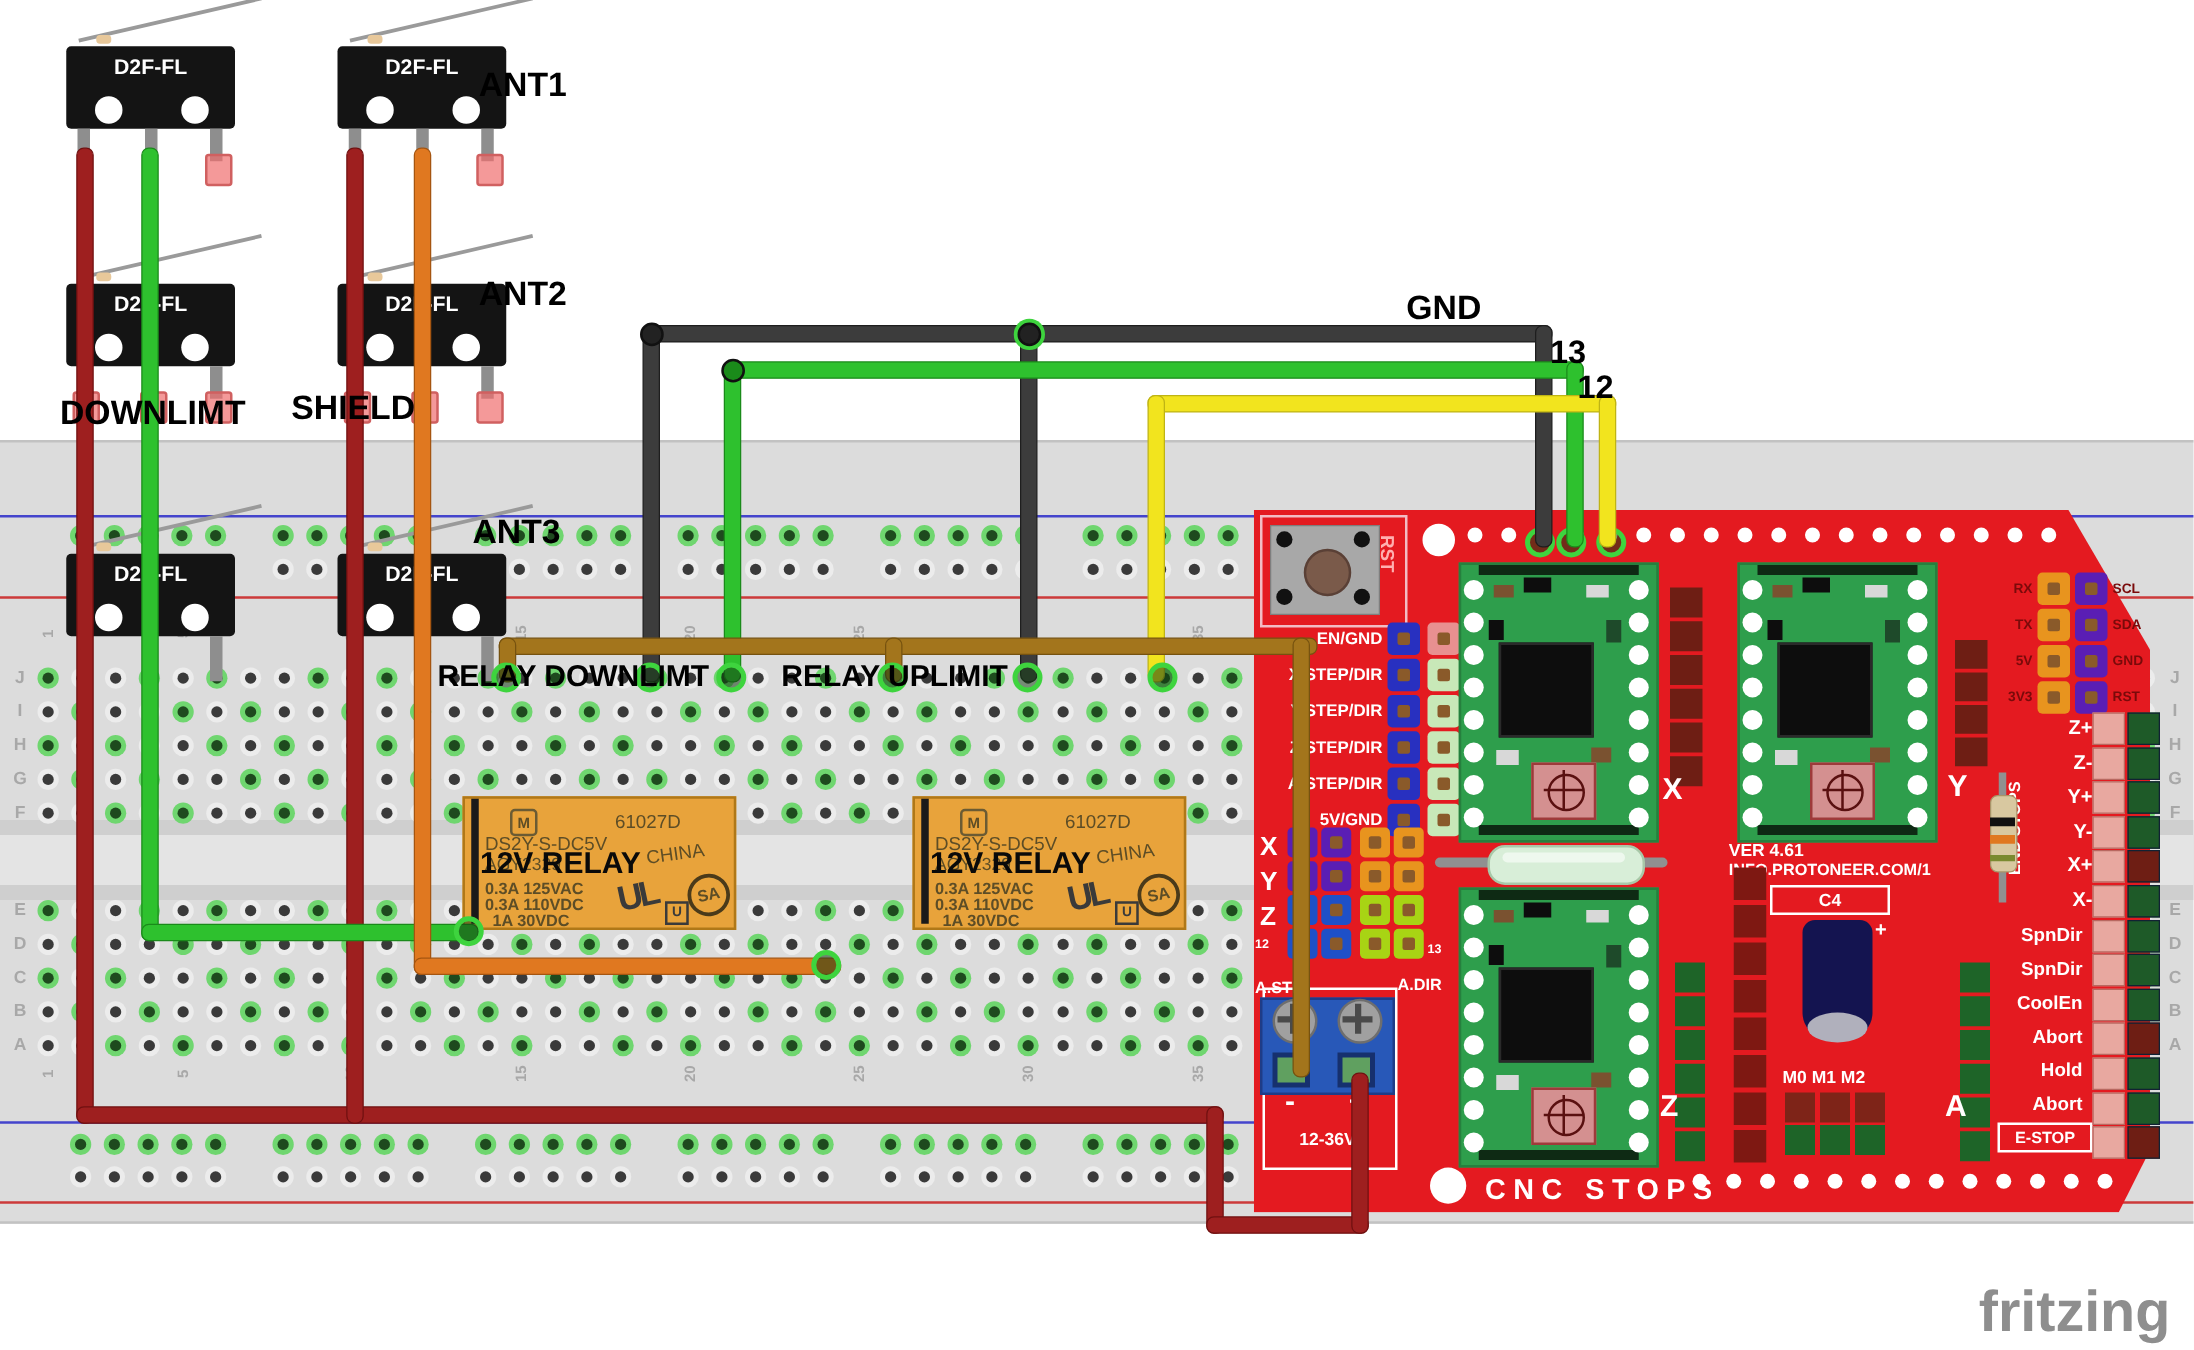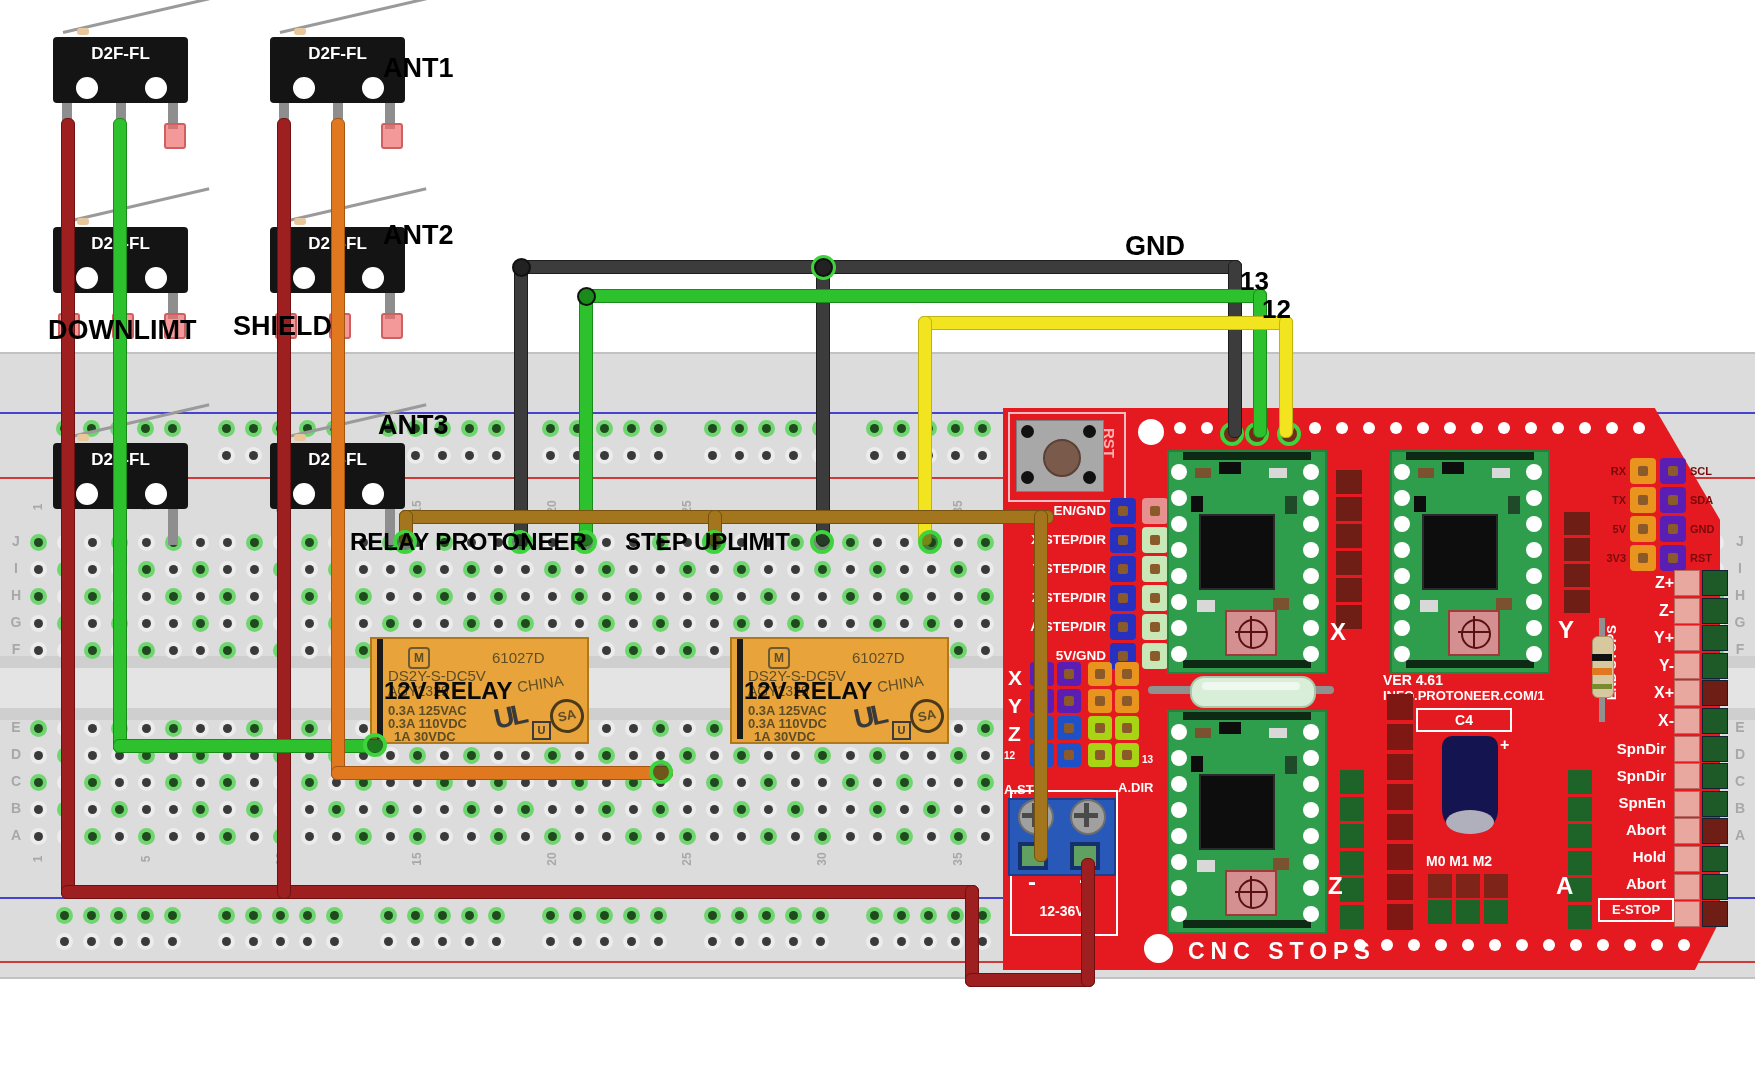--- a/index.html
+++ b/index.html
@@ -1253,21 +1253,21 @@
       <div class="abs " style="left: 1690px; top: 552px; width: 36px; font-size: 11px; font-weight: bold; color: rgb(122, 10, 10);">RST</div>
       <div class="abs " style="left: 1604px; top: 592px; width: 18px; height: 142px; font-size: 13px; font-weight: bold; color: rgb(255, 255, 255); writing-mode: vertical-rl; transform: rotate(180deg); text-align: center;">END STOPS</div>
       <div class="abs wt" style="left: 1630px; top: 574px; width: 44px; text-align: right; font-size: 16px;">Z+</div>
       <div class="abs wt" style="left: 1630px; top: 602px; width: 44px; text-align: right; font-size: 16px;">Z-</div>
       <div class="abs wt" style="left: 1630px; top: 629px; width: 44px; text-align: right; font-size: 16px;">Y+</div>
       <div class="abs wt" style="left: 1630px; top: 657px; width: 44px; text-align: right; font-size: 16px;">Y-</div>
       <div class="abs wt" style="left: 1630px; top: 684px; width: 44px; text-align: right; font-size: 16px;">X+</div>
       <div class="abs wt" style="left: 1630px; top: 712px; width: 44px; text-align: right; font-size: 16px;">X-</div>
       <div class="abs wt" style="left: 1596px; top: 740px; width: 70px; text-align: right; font-size: 15px;">SpnDir</div>
       <div class="abs wt" style="left: 1596px; top: 767px; width: 70px; text-align: right; font-size: 15px;">SpnDir</div>
-      <div class="abs wt" style="left: 1596px; top: 794px; width: 70px; text-align: right; font-size: 15px;">SpnEn</div>
+      <div class="abs wt" style="left: 1596px; top: 794px; width: 70px; text-align: right; font-size: 15px;">CoolEn</div>
       <div class="abs wt" style="left: 1596px; top: 821px; width: 70px; text-align: right; font-size: 15px;">Abort</div>
       <div class="abs wt" style="left: 1596px; top: 848px; width: 70px; text-align: right; font-size: 15px;">Hold</div>
       <div class="abs wt" style="left: 1596px; top: 875px; width: 70px; text-align: right; font-size: 15px;">Abort</div>
       <div class="abs wt" style="left: 1598px; top: 898px; width: 72px; height: 20px; border: 2px solid rgb(255, 255, 255); text-align: center; font-size: 13px; line-height: 20px;">E-STOP</div>
       <div class="abs " style="left: 1674px; top: 570px; width: 24px; height: 24px; background: rgb(232, 168, 160); border: 1px solid rgb(184, 104, 96);"></div>
       <div class="abs " style="left: 1702px; top: 570px; width: 24px; height: 24px; background: rgb(30, 90, 40); border: 1px solid rgb(17, 34, 51);"></div>
       <div class="abs " style="left: 1674px; top: 598px; width: 24px; height: 24px; background: rgb(232, 168, 160); border: 1px solid rgb(184, 104, 96);"></div>
       <div class="abs " style="left: 1702px; top: 598px; width: 24px; height: 24px; background: rgb(30, 90, 40); border: 1px solid rgb(17, 34, 51);"></div>
       <div class="abs " style="left: 1674px; top: 625px; width: 24px; height: 24px; background: rgb(232, 168, 160); border: 1px solid rgb(184, 104, 96);"></div>
       <div class="abs " style="left: 1702px; top: 625px; width: 24px; height: 24px; background: rgb(30, 90, 40); border: 1px solid rgb(17, 34, 51);"></div>
@@ -1442,19 +1442,20 @@
       <div class="abs ring" style="left: 393px; top: 530px;"></div>
       <div class="abs ring" style="left: 363px; top: 733px;"></div>
       <div class="abs ring" style="left: 649px; top: 760px;"></div>
     </div>
     <div class="grp" style="z-index: 8;">
       <div class="abs ann" style="left: 383px; top: 53px; font-size: 27px;">ANT1</div>
       <div class="abs ann" style="left: 383px; top: 220px; font-size: 27px;">ANT2</div>
       <div class="abs ann" style="left: 378px; top: 410px; font-size: 27px;">ANT3</div>
       <div class="abs ann" style="left: 48px; top: 315px; font-size: 27px;">DOWNLIMT</div>
       <div class="abs ann" style="left: 233px; top: 311px; font-size: 27px;">SHIELD</div>
-      <div class="abs ann" style="left: 350px; top: 528px; font-size: 24px;">RELAY PROTONEER</div>
-      <div class="abs ann" style="left: 625px; top: 528px; font-size: 24px;">STEP UPLIMIT</div>
+      <div class="abs ann" style="left: 350px; top: 528px; font-size: 24px;">RELAY DOWNLIMT</div>
+      <div class="abs ann" style="left: 625px; top: 528px; font-size: 24px;">RELAY UPLIMIT</div>
       <div class="abs ann" style="left: 1125px; top: 231px; font-size: 27px;">GND</div>
       <div class="abs ann" style="left: 1240px; top: 266px; font-size: 26px;">13</div>
       <div class="abs ann" style="left: 1262px; top: 294px; font-size: 26px;">12</div>
+      <div class="abs " style="left: 1583px; top: 1022px; font-size: 46px; font-weight: bold; color: rgb(142, 142, 142);">fritzing</div>
     </div>
   </div>
 
 </body></html>

